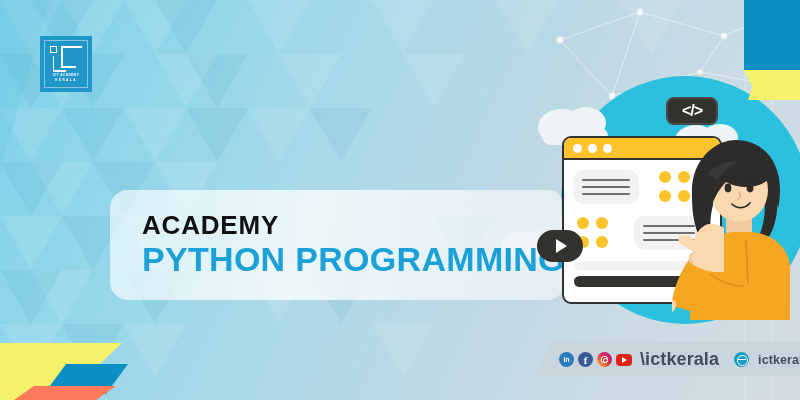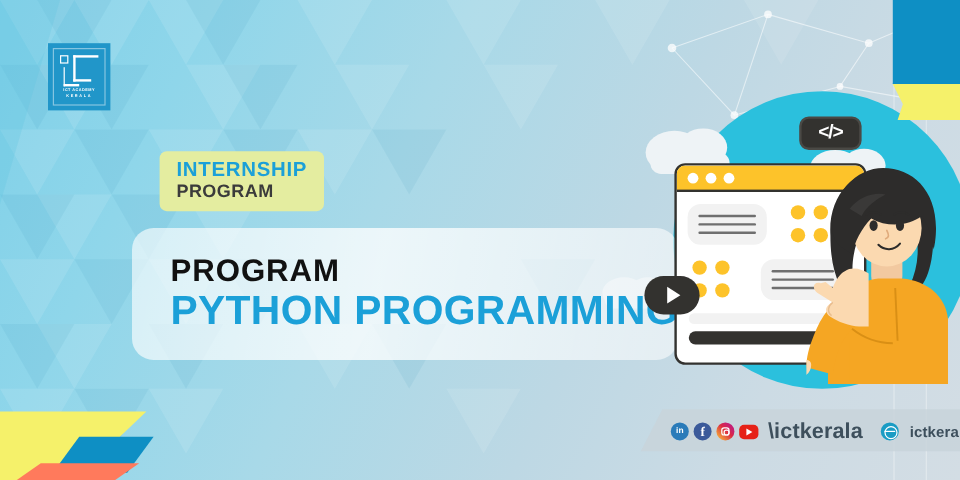--- a/index.html
+++ b/index.html
@@ -365,28 +365,24 @@
           <span class="v"></span>
             <span class="t"></span>
             <span class="b"></span>
         </span>
       </div>
       <div class="logo-t1">ICT ACADEMY</div>
       <div class="logo-t2">KERALA</div>
     </div>
   </div>
 
-  <div class="badge">
-    <div class="badge-top">INTERNSHIP</div>
-    <div class="badge-bottom">PROGRAM</div>
-  </div>
 
   <div class="title-panel"></div>
   <div class="title-wrap">
-    <div class="title-1">PROGRAM</div>
+    <div class="title-1">ACADEMY</div>
     <div class="title-2">PYTHON PROGRAMMING</div>
   </div>
 
   <div class="code-badge">&lt;/&gt;</div>
 
   <div class="window">
     <div class="win-bar">
       <span class="win-dot"></span>
       <span class="win-dot"></span>
       <span class="win-dot"></span>

